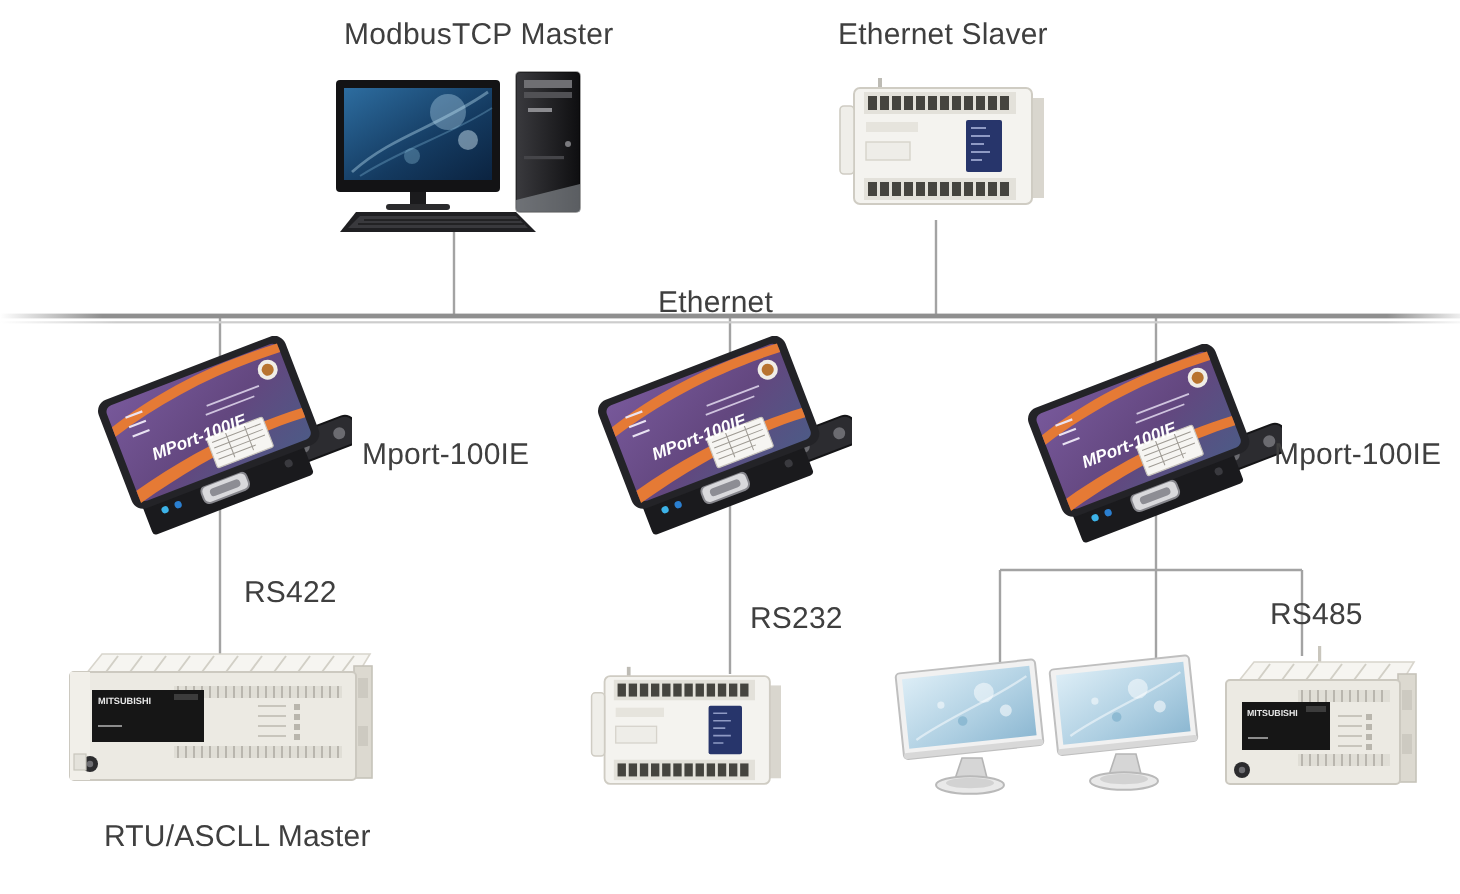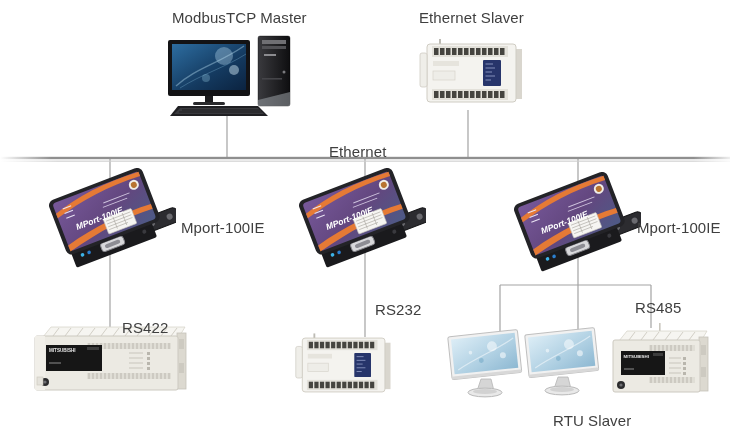--- a/index.html
+++ b/index.html
@@ -46,24 +46,24 @@
       <rect x="0" y="156.8" width="730" height="2.4" fill="url(#fadeH)"></rect>
       <rect x="0" y="160.6" width="730" height="1.1" fill="url(#fadeH2)"></rect>
     </g>
   </svg>
 
   <div class="lbl" style="left:172px;top:9px">ModbusTCP Master</div>
   <div class="lbl" style="left:419px;top:9px">Ethernet Slaver</div>
   <div class="lbl" style="left:329px;top:143px">Ethernet</div>
   <div class="lbl" style="left:181px;top:219px">Mport-100IE</div>
   <div class="lbl" style="left:637px;top:219px">Mport-100IE</div>
-  <div class="lbl" style="left:122px;top:319px">RS422</div>
+  <div class="lbl" style="left:122px;top:288px">RS422</div>
   <div class="lbl" style="left:375px;top:301px">RS232</div>
   <div class="lbl" style="left:635px;top:299px">RS485</div>
-  <div class="lbl" style="left:553px;top:412px">RTU Slaver</div>
+  <div class="lbl" style="left:52px;top:410px">RTU/ASCLL Master</div>
 
   <svg class="dev" style="left:166px;top:34px" width="134" height="86" viewBox="0 0 134 86">
     <defs>
       <linearGradient id="twr" x1="0" y1="0" x2="1" y2="0">
         <stop offset="0" stop-color="#3a3a3e"></stop>
           <stop offset="1" stop-color="#0e0e10"></stop>
       </linearGradient>
       <linearGradient id="scr" x1="0" y1="0" x2="1" y2="1">
         <stop offset="0" stop-color="#2d6da0"></stop>
           <stop offset="0.6" stop-color="#143a60"></stop>

